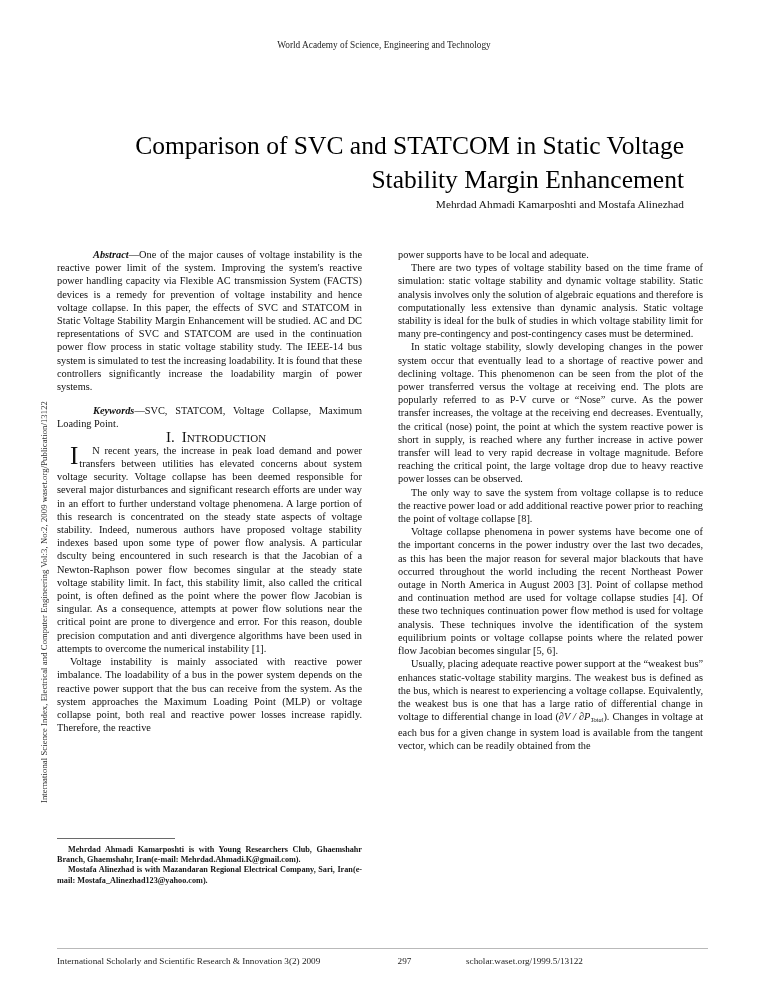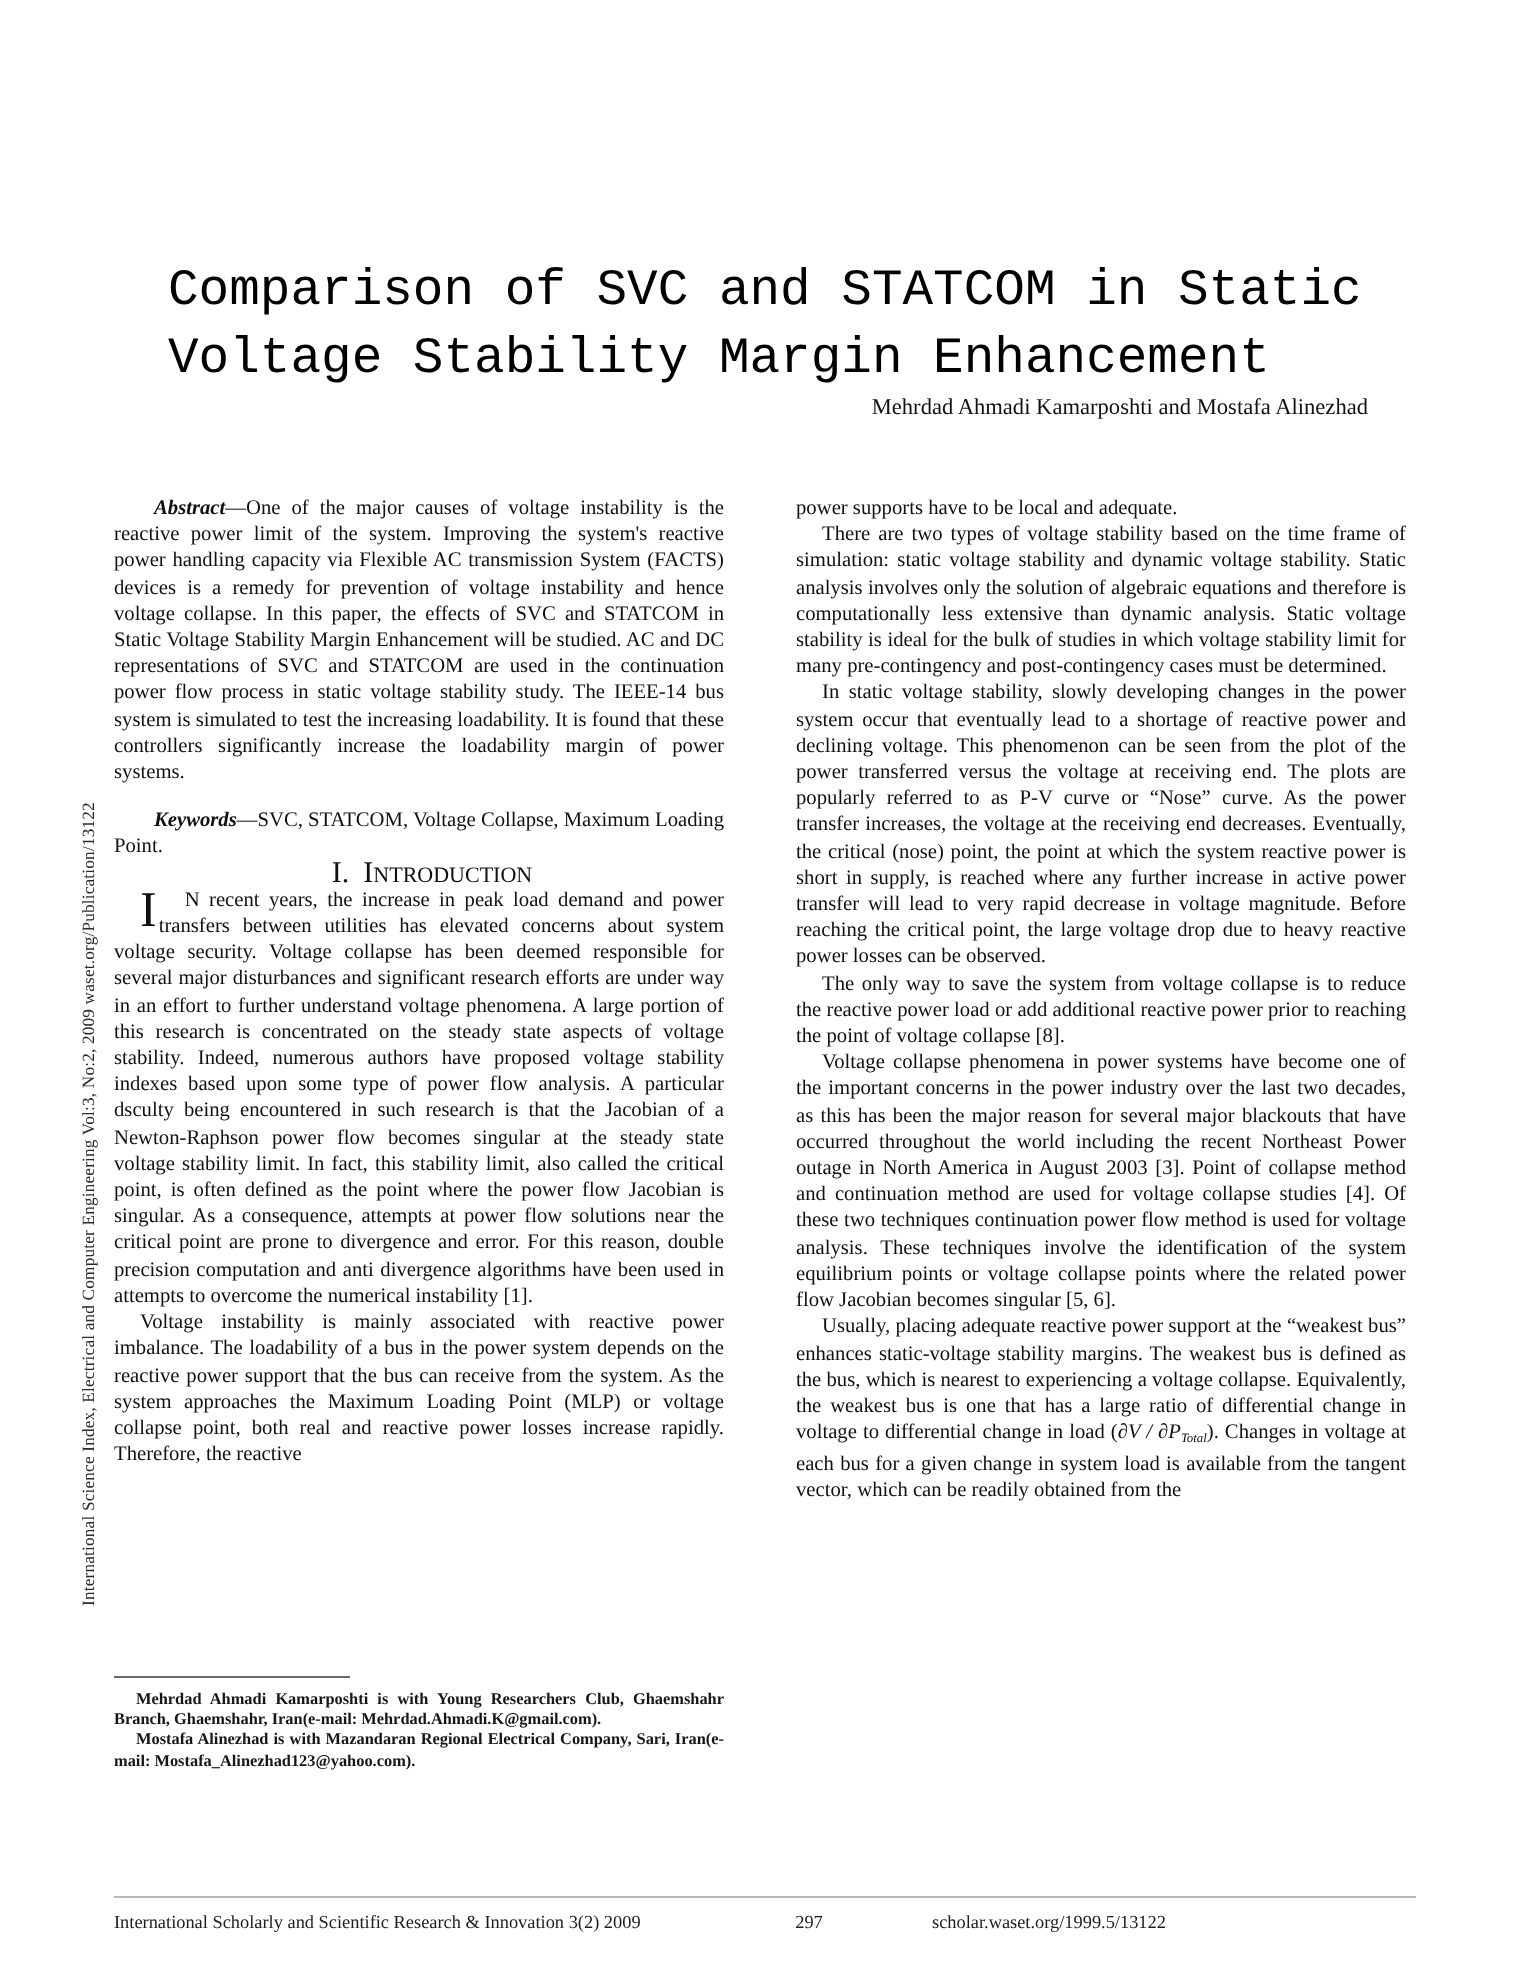--- a/index.html
+++ b/index.html
@@ -34,26 +34,25 @@
     line-height: 14px;
     color: #1c1c1c;
   }
 
   
   .title {
     position: absolute;
     left: 84px;
     top: 112px;
     width: 600px;
-    text-align: left;
+    text-align: right;
     font-size: 25.5px;
     line-height: 34px;
     font-weight: normal;
     color: #000000;
-    font-family: Liberation Mono, monospace;
   }
   .authors {
     position: absolute;
     left: 84px;
     top: 198px;
     width: 600px;
     text-align: right;
     font-size: 11.3px;
     color: #111111;
   }
@@ -89,20 +88,21 @@
   .col p {
     margin: 0;
     text-indent: 13px;
   }
   .col p.noindent { text-indent: 0; }
   .col p.abs { text-indent: 20px; }
 
   .lead-label {
     font-weight: bold;
     font-style: italic;
+    margin-left: 16px;
   }
 
   .sec-head {
     margin: 11px 0 6px 0;
     text-align: center;
     text-indent: 0;
     font-size: 15px;
     font-variant: small-caps;
   }
   .sec-head .num { margin-right: 7px; }
@@ -174,20 +174,21 @@
     vertical-align: -0.28em;
     font-style: italic;
   }
 </style>
 </head>
 <body>
 
 <div class="page">
 
   <div class="masthead">
+    <div>World Academy of Science, Engineering and Technology</div>
   </div>
 
   <h1 class="title">Comparison of SVC and STATCOM in Static Voltage Stability Margin Enhancement</h1>
   <div class="authors">Mehrdad Ahmadi Kamarposhti and Mostafa Alinezhad</div>
 
   <div class="side-stamp">International Science Index, Electrical and Computer Engineering Vol:3, No:2, 2009 waset.org/Publication/13122</div>
 
   <div class="col col-left">
 
     <p class="abs"><span class="lead-label">Abstract</span><span>—</span><span>One of the major causes of voltage instability is the reactive power limit of the system. Improving  the system's reactive power handling capacity via Flexible AC transmission System (FACTS) devices is a remedy for prevention of voltage instability and hence voltage collapse. In this paper, the effects of SVC and STATCOM in Static Voltage Stability Margin Enhancement will be studied. AC and DC representations of SVC and STATCOM are used in the continuation power flow process in static voltage stability study. The IEEE-14 bus system is simulated to test the increasing loadability. It is found that these controllers significantly increase the loadability margin of power systems.</span></p>

